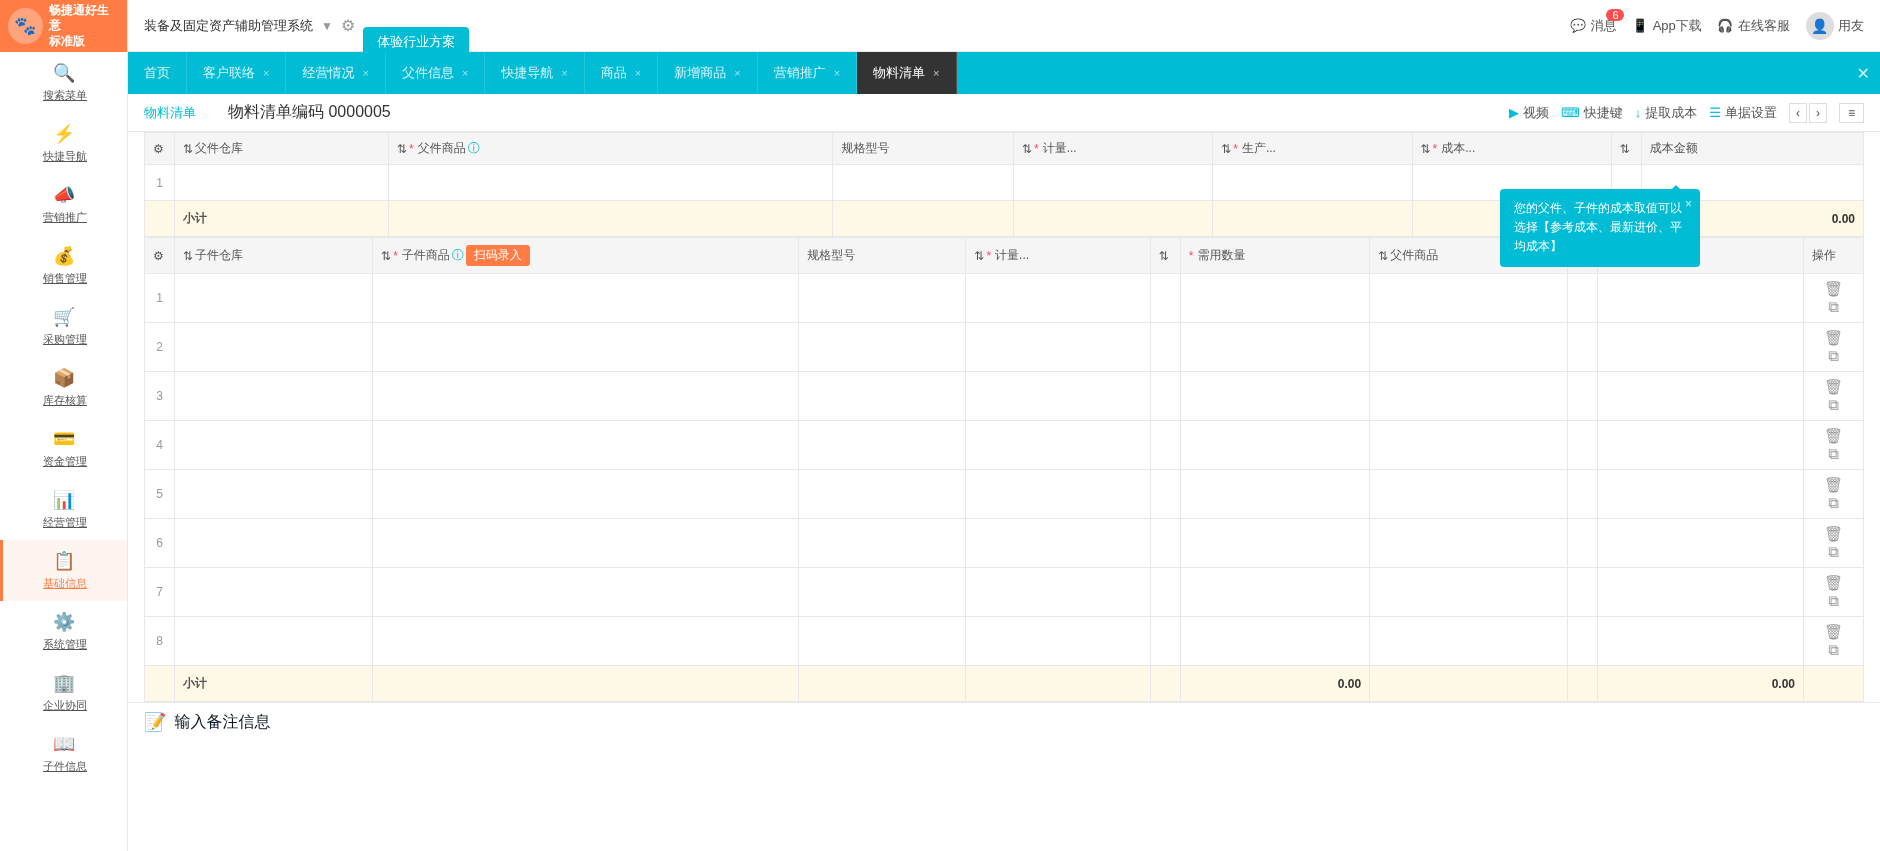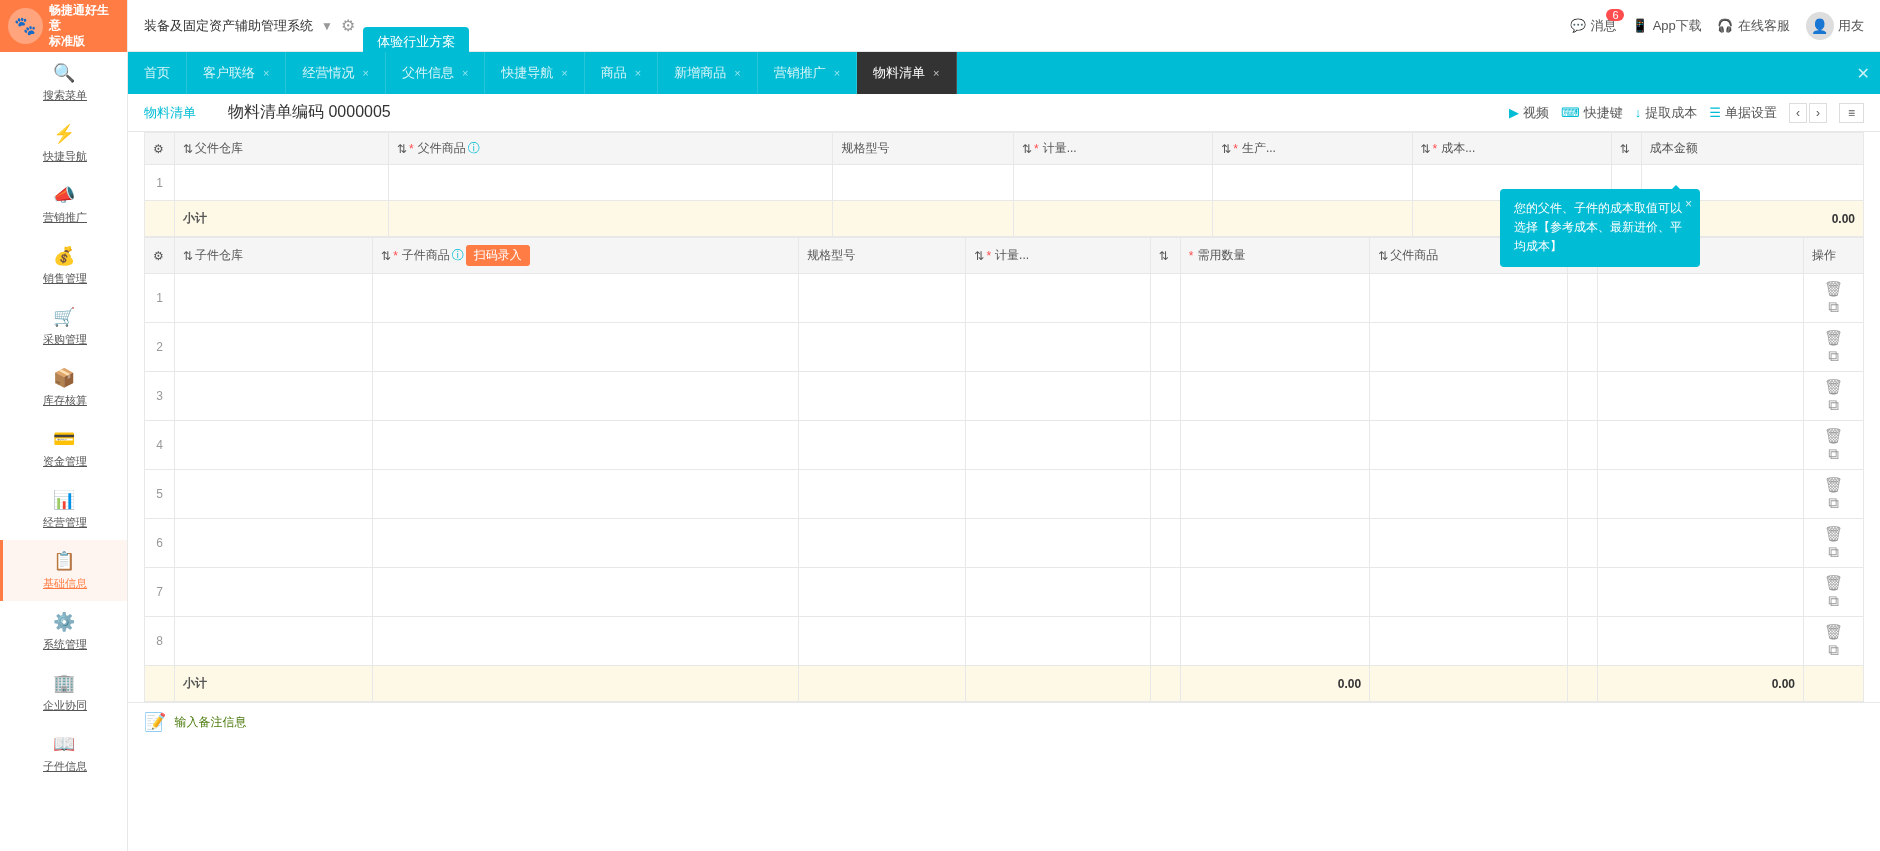--- a/index.html
+++ b/index.html
@@ -70,21 +70,21 @@
     .scan-btn { background: #ff7d45; color: #fff; border: none; border-radius: 3px; padding: 2px 8px; font-size: 12px; cursor: pointer; }
 
     
     .tooltip-popup { position: absolute; right: 180px; top: 95px; background: #00bcd4; color: #fff; border-radius: 4px; padding: 10px 14px; font-size: 12px; max-width: 200px; line-height: 1.6; z-index: 100; }
     .tooltip-popup::before { content: ''; position: absolute; top: -8px; right: 20px; border: 4px solid transparent; border-bottom-color: #00bcd4; }
     .tooltip-close { position: absolute; top: 6px; right: 8px; cursor: pointer; font-size: 12px; opacity: 0.8; }
 
     
     .bottom-bar { border-top: 1px solid #e8e8e8; padding: 8px 16px; background: #fff; display: flex; align-items: center; gap: 8px; }
     .bottom-icon { color: #00bcd4; font-size: 18px; }
-    .bottom-text { color: #4d7c0f; font-size: 12px; }
+    .bottom-text { color: #0f172a; font-size: 16px; }
     .nav-arrows { display: flex; gap: 2px; }
     .nav-arrow { background: none; border: 1px solid #ddd; padding: 2px 6px; cursor: pointer; font-size: 12px; color: #555; }
     .page-view-btn { background: none; border: 1px solid #ddd; padding: 2px 8px; cursor: pointer; font-size: 12px; color: #555; }
 
     .th-sort { display: flex; align-items: center; gap: 2px; }
   </style>
 </head>
 <body>
 
 <div class="sidebar">

